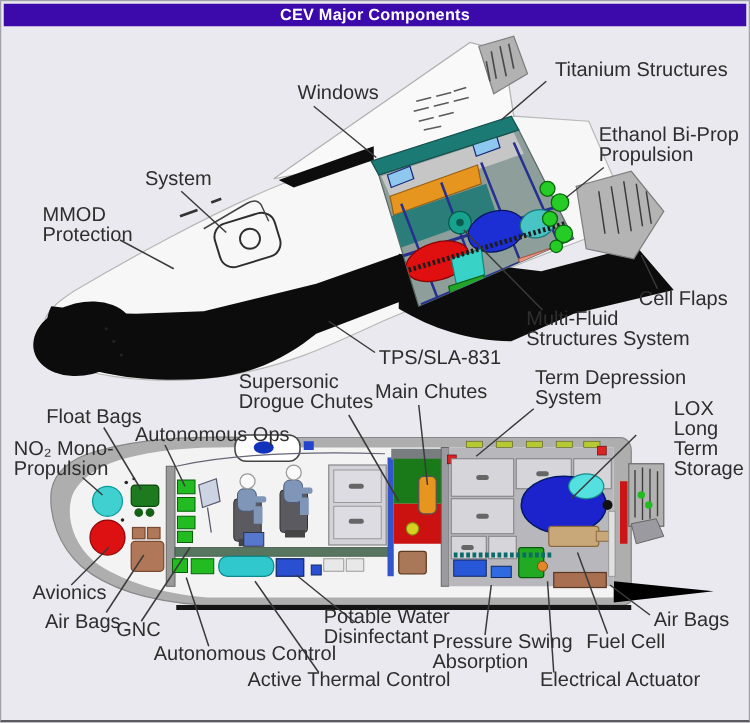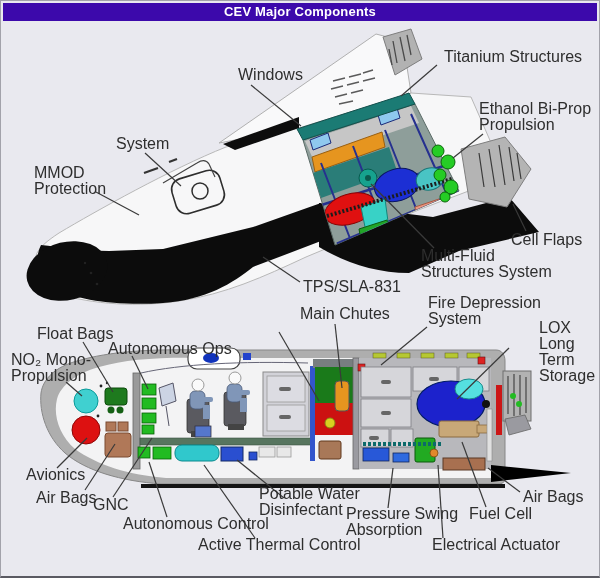--- a/index.html
+++ b/index.html
@@ -266,22 +266,24 @@
   <div class="lbl" style="left:443px;top:48px">Titanium Structures</div>
   <div class="lbl" style="left:478px;top:100px">Ethanol Bi-Prop
 Propulsion</div>
   <div class="lbl" style="left:115px;top:135px">System</div>
   <div class="lbl" style="left:33px;top:164px">MMOD
 Protection</div>
   <div class="lbl" style="left:510px;top:231px">Cell Flaps</div>
   <div class="lbl" style="left:420px;top:247px">Multi-Fluid
 Structures System</div>
   <div class="lbl" style="left:302px;top:278px">TPS/SLA-831</div>
+  <div class="lbl" style="left:190px;top:297px">Supersonic
+Drogue Chutes</div>
   <div class="lbl" style="left:299px;top:305px">Main Chutes</div>
-  <div class="lbl" style="left:427px;top:294px">Fire Depression
+  <div class="lbl" style="left:427px;top:294px">Term Depression
 System</div>
   <div class="lbl" style="left:538px;top:319px">LOX Long
 Term Storage</div>
   <div class="lbl" style="left:36px;top:325px">Float Bags</div>
   <div class="lbl" style="left:107px;top:340px">Autonomous Ops</div>
   <div class="lbl" style="left:10px;top:351px">NO₂ Mono-
 Propulsion</div>
   <div class="lbl" style="left:25px;top:466px">Avionics</div>
   <div class="lbl" style="left:35px;top:489px">Air Bags</div>
   <div class="lbl" style="left:92px;top:496px">GNC</div>

